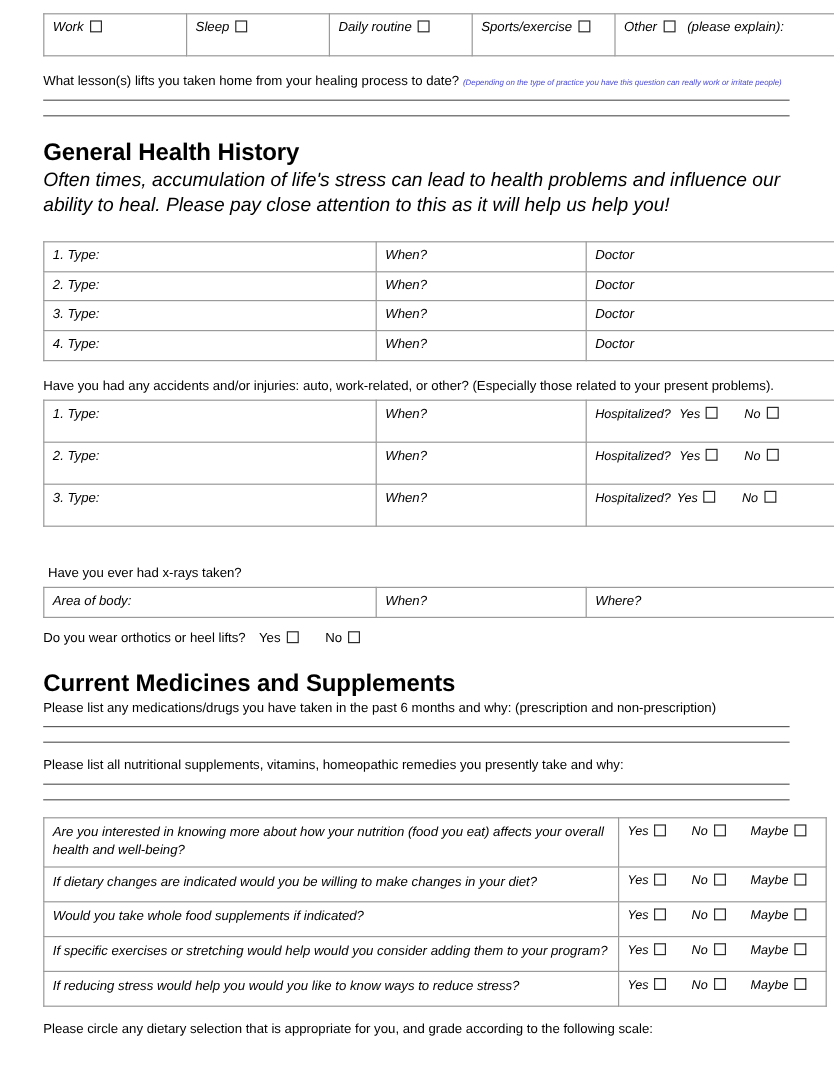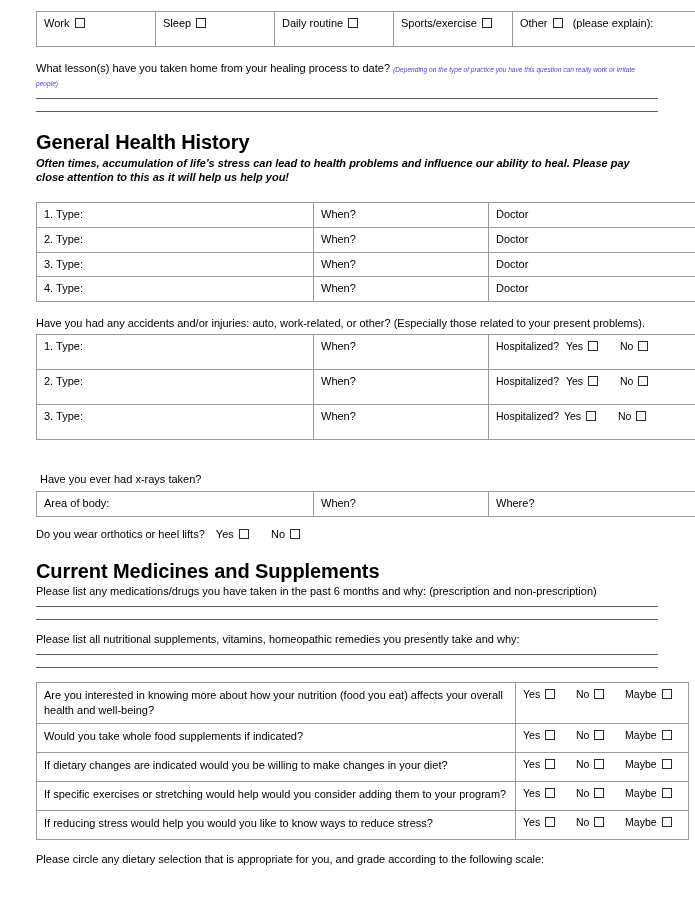--- a/index.html
+++ b/index.html
@@ -35,20 +35,21 @@
     border-collapse: collapse;
     width: 622px;
     table-layout: fixed;
     font-size: 11px;
   }
   table.grid td {
     border: 1px solid #9a9a9a;
     padding: 5px 7px;
     vertical-align: top;
     line-height: 1.25;
+    font-style: italic;
   }
 
   .cb {
     display: inline-block;
     width: 8px;
     height: 8px;
     border: 1px solid #2b2b2b;
     background: #fff;
     vertical-align: -1px;
     margin: 0 2px;
@@ -70,24 +71,23 @@
   h2.section {
     font-size: 20px;
     font-weight: bold;
     margin: 0;
     padding: 0;
     line-height: 1.25;
     letter-spacing: -0.1px;
   }
   .sub-italic {
     font-style: italic;
-    font-size: 11px;
+    font-size: 16px;
     line-height: 1.3;
     margin: 1px 0 0 0;
-    font-weight: bold;
   }
   .qline {
     font-size: 11px;
     line-height: 1.3;
     margin: 0;
   }
   .note {
     color: #4a4ad2;
     font-style: italic;
     font-size: 7.4px;
@@ -155,21 +155,21 @@
           <span class="cb"></span>
           <span style="margin-left:5px">(please explain):</span>
         </td>
       </tr>
     </tbody>
   </table>
 
   <div class="spacer-14"></div>
 
   <div class="qline">
-    <span>What lesson(s) have you taken home from your healing process to date?</span>
+    <span>What lesson(s) lifts you taken home from your healing process to date?</span>
     <span class="note-inline">(Depending on the type of practice you have this question can really work or irritate people)</span>
   </div>
   <div class="spacer-8"></div>
   <div class="rule"></div>
   <div class="rule-gap"></div>
   <div class="rule"></div>
 
   <div class="spacer-18"></div>
 
   <h2 class="section">General Health History</h2>
@@ -304,46 +304,46 @@
           <span class="cb"></span>
           <span class="ynm-sp"></span>
           <span>No</span>
           <span class="cb"></span>
           <span class="ynm-sp"></span>
           <span>Maybe</span>
           <span class="cb"></span>
         </td>
       </tr>
       <tr>
+        <td class="q" style="height:18px">If dietary changes are indicated would you be willing to make changes in your diet?</td>
+        <td class="ynm">
+          <span>Yes</span>
+          <span class="cb"></span>
+          <span class="ynm-sp"></span>
+          <span>No</span>
+          <span class="cb"></span>
+          <span class="ynm-sp"></span>
+          <span>Maybe</span>
+          <span class="cb"></span>
+        </td>
+      </tr>
+      <tr>
         <td class="q" style="height:18px">Would you take whole food supplements if indicated?</td>
         <td class="ynm">
           <span>Yes</span>
           <span class="cb"></span>
           <span class="ynm-sp"></span>
           <span>No</span>
           <span class="cb"></span>
           <span class="ynm-sp"></span>
           <span>Maybe</span>
           <span class="cb"></span>
         </td>
       </tr>
       <tr>
-        <td class="q" style="height:18px">If dietary changes are indicated would you be willing to make changes in your diet?</td>
-        <td class="ynm">
-          <span>Yes</span>
-          <span class="cb"></span>
-          <span class="ynm-sp"></span>
-          <span>No</span>
-          <span class="cb"></span>
-          <span class="ynm-sp"></span>
-          <span>Maybe</span>
-          <span class="cb"></span>
-        </td>
-      </tr>
-      <tr>
         <td class="q" style="height:18px">If specific exercises or stretching would help would you consider adding them to your program?</td>
         <td class="ynm">
           <span>Yes</span>
           <span class="cb"></span>
           <span class="ynm-sp"></span>
           <span>No</span>
           <span class="cb"></span>
           <span class="ynm-sp"></span>
           <span>Maybe</span>
           <span class="cb"></span>

